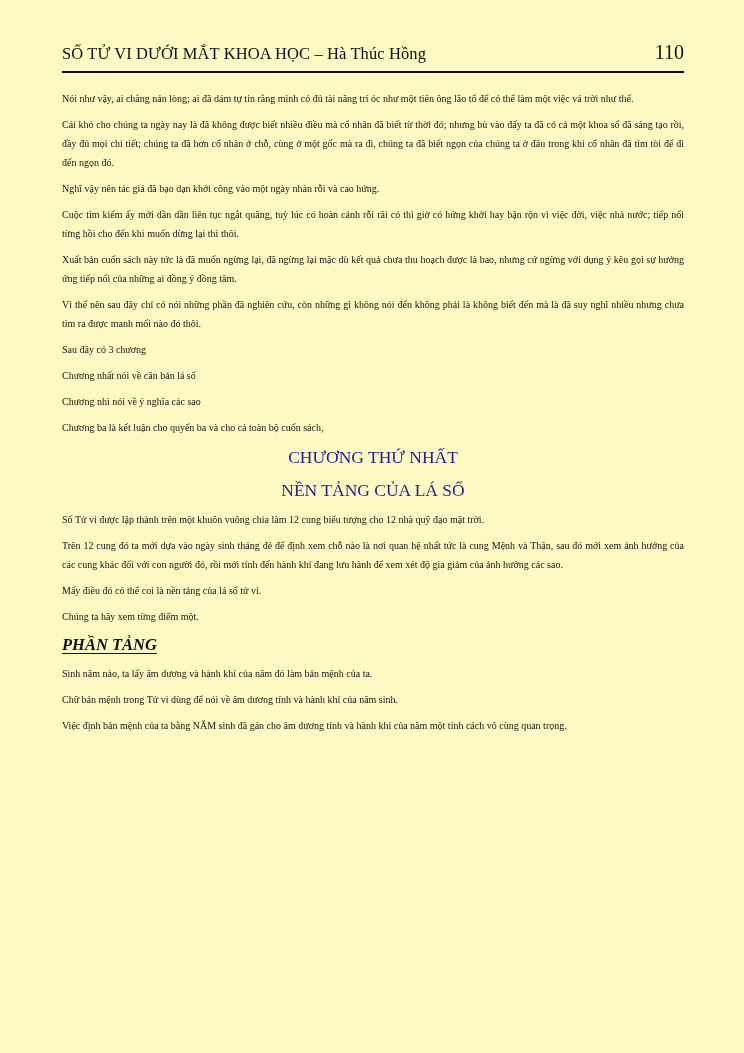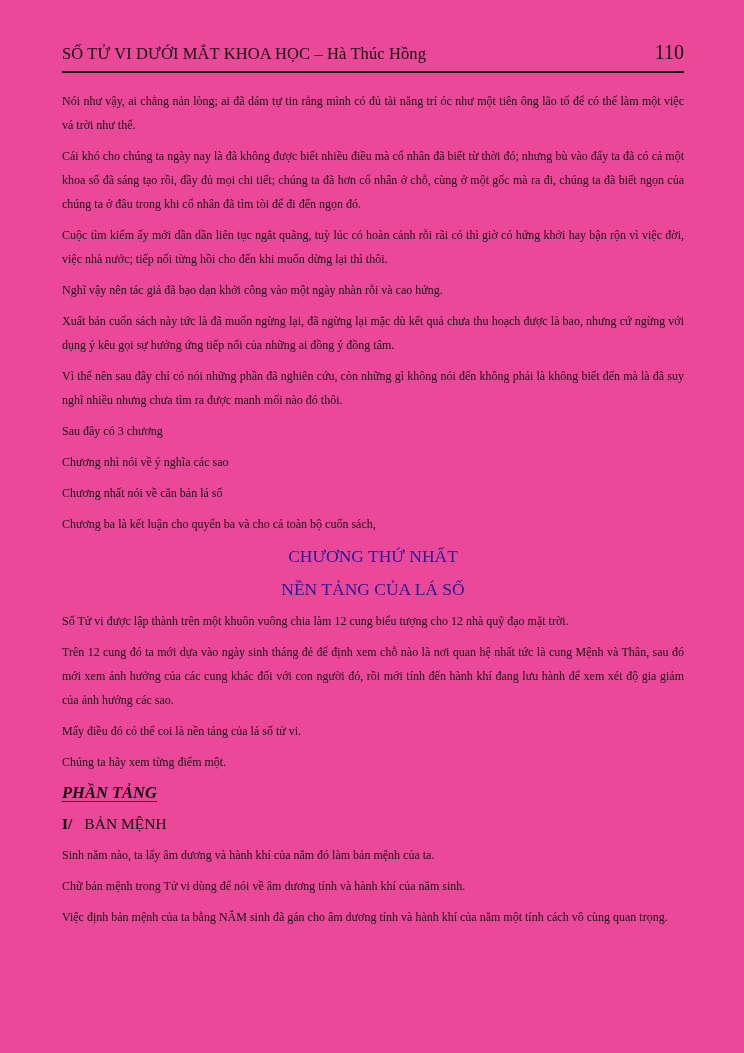--- a/index.html
+++ b/index.html
@@ -12,21 +12,21 @@
     height: 1053px;
     overflow: hidden;
     font-family: "Liberation Serif", "DejaVu Serif", serif;
     color: #141414;
   }
   .page {
     box-sizing: border-box;
     width: 744px;
     height: 1053px;
     padding: 42px 60px 0 62px;
-    background: #ec4899;
+    background: #fef9c3;
   }
   .page-header {
     display: flex;
     justify-content: space-between;
     align-items: baseline;
     font-size: 16.5px;
     line-height: 20px;
     color: #101010;
   }
   .running-title { letter-spacing: 0.1px; }
@@ -36,22 +36,22 @@
     border-top: 2px solid #0a0a0a;
     margin: 7px 0 0 0;
   }
   .page-body {
     margin-top: 16px;
   }
   .page-body > * {
     margin: 0 0 7px 0;
   }
   p.para {
-    font-size: 12px;
-    line-height: 24px;
+    font-size: 10px;
+    line-height: 19px;
     text-align: justify;
     font-weight: 400;
     color: #141414;
   }
   h2.heading-blue {
     font-size: 17.5px;
     line-height: 26px;
     font-weight: 400;
     text-align: center;
     color: var(--heading-blue, #1e1e96);
@@ -81,33 +81,32 @@
 
 <div class="page">
   <div class="page-header">
     <span class="running-title">SỐ TỬ VI DƯỚI MẮT KHOA HỌC – Hà Thúc Hồng</span>
     <span class="page-number">110</span>
   </div>
   <hr class="header-rule">
   <main class="page-body" id="page-body">
       <p class="para">Nói như vậy, ai chẳng nản lòng; ai đã dám tự tin rằng mình có đủ tài năng trí óc như một tiên ông lão tổ để có thể làm một việc vá trời như thế.</p>
       <p class="para">Cái khó cho chúng ta ngày nay là đã không được biết nhiều điều mà cổ nhân đã biết từ thời đó; nhưng bù vào đấy ta đã có cả một khoa số đã sáng tạo rồi, đầy đủ mọi chi tiết; chúng ta đã hơn cổ nhân ở chỗ, cùng ở một gốc mà ra đi, chúng ta đã biết ngọn của chúng ta ở đâu trong khi cổ nhân đã tìm tòi để đi đến ngọn đó.</p>
+      <p class="para">Nghĩ vậy nên tác giả đã bạo dạn khởi công vào một ngày nhàn rỗi và cao hứng.</p>
       <p class="para">Cuộc tìm kiếm ấy mới dần dần liên tục ngắt quãng, tuỳ lúc có hoàn cảnh rỗi rãi có thì giờ có hứng khởi hay bận rộn vì việc đời, việc nhà nước; tiếp nối từng hồi cho đến khi muốn dừng lại thì thôi.</p>
-      <p class="para">Nghĩ vậy nên tác giả đã bạo dạn khởi công vào một ngày nhàn rỗi và cao hứng.</p>
       <p class="para">Xuất bản cuốn sách này tức là đã muốn ngừng lại, đã ngừng lại mặc dù kết quả chưa thu hoạch được là bao, nhưng cứ ngừng với dụng ý kêu gọi sự hưởng ứng tiếp nối của những ai đồng ý đồng tâm.</p>
       <p class="para">Vì thế nên sau đây chỉ có nói những phần đã nghiên cứu, còn những gì không nói đến không phải là không biết đến mà là đã suy nghĩ nhiều nhưng chưa tìm ra được manh mối nào đó thôi.</p>
       <p class="para">Sau đây có 3 chương</p>
+      <p class="para">Chương nhất nói về căn bản lá số</p>
       <p class="para">Chương nhì nói về ý nghĩa các sao</p>
-      <p class="para">Chương nhất nói về căn bản lá số</p>
       <p class="para">Chương ba là kết luận cho quyển ba và cho cả toàn bộ cuốn sách,</p>
       <h2 class="heading-blue">CHƯƠNG THỨ NHẤT</h2>
       <h2 class="heading-blue">NỀN TẢNG CỦA LÁ SỐ</h2>
       <p class="para">Số Tử vi được lập thành trên một khuôn vuông chia làm 12 cung biểu tượng cho 12 nhà quỹ đạo mặt trời.</p>
       <p class="para">Trên 12 cung đó ta mới dựa vào ngày sinh tháng đẻ để định xem chỗ nào là nơi quan hệ nhất tức là cung Mệnh và Thân, sau đó mới xem ảnh hưởng của các cung khác đối với con người đó, rồi mới tính đến hành khí đang lưu hành để xem xét độ gia giảm của ảnh hưởng các sao.</p>
       <p class="para">Mấy điều đó có thể coi là nền tảng của lá số tử vi.</p>
       <p class="para">Chúng ta hãy xem từng điểm một.</p>
       <h3 class="part-heading">PHẦN TẢNG</h3>
-      <h4 class="numbered-heading"><span class="num">I/</span><span class="lbl">BẢN MỆNH</span></h4>
       <p class="para">Sinh năm nào, ta lấy âm dương và hành khí của năm đó làm bản mệnh của ta.</p>
       <p class="para">Chữ bản mệnh trong Tử vi dùng để nói về âm dương tính và hành khí của năm sinh.</p>
       <p class="para">Việc định bản mệnh của ta bằng NĂM sinh đã gán cho âm dương tính và hành khí của năm một tính cách vô cùng quan trọng.</p>
     </main>
 </div>
 
 </body></html>

